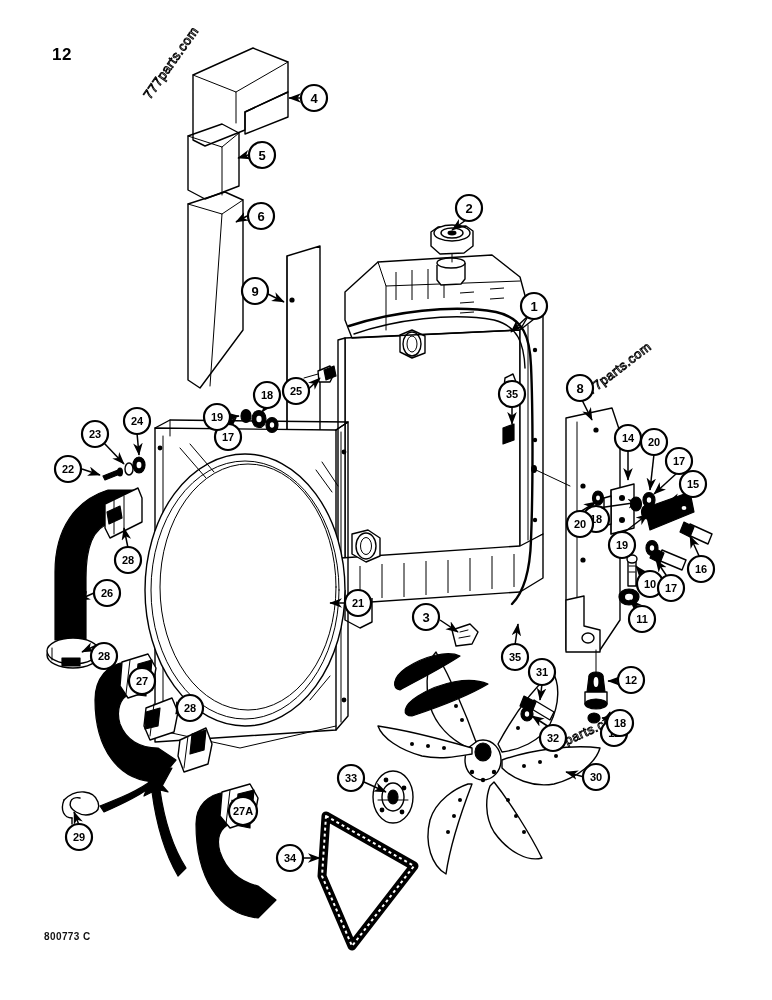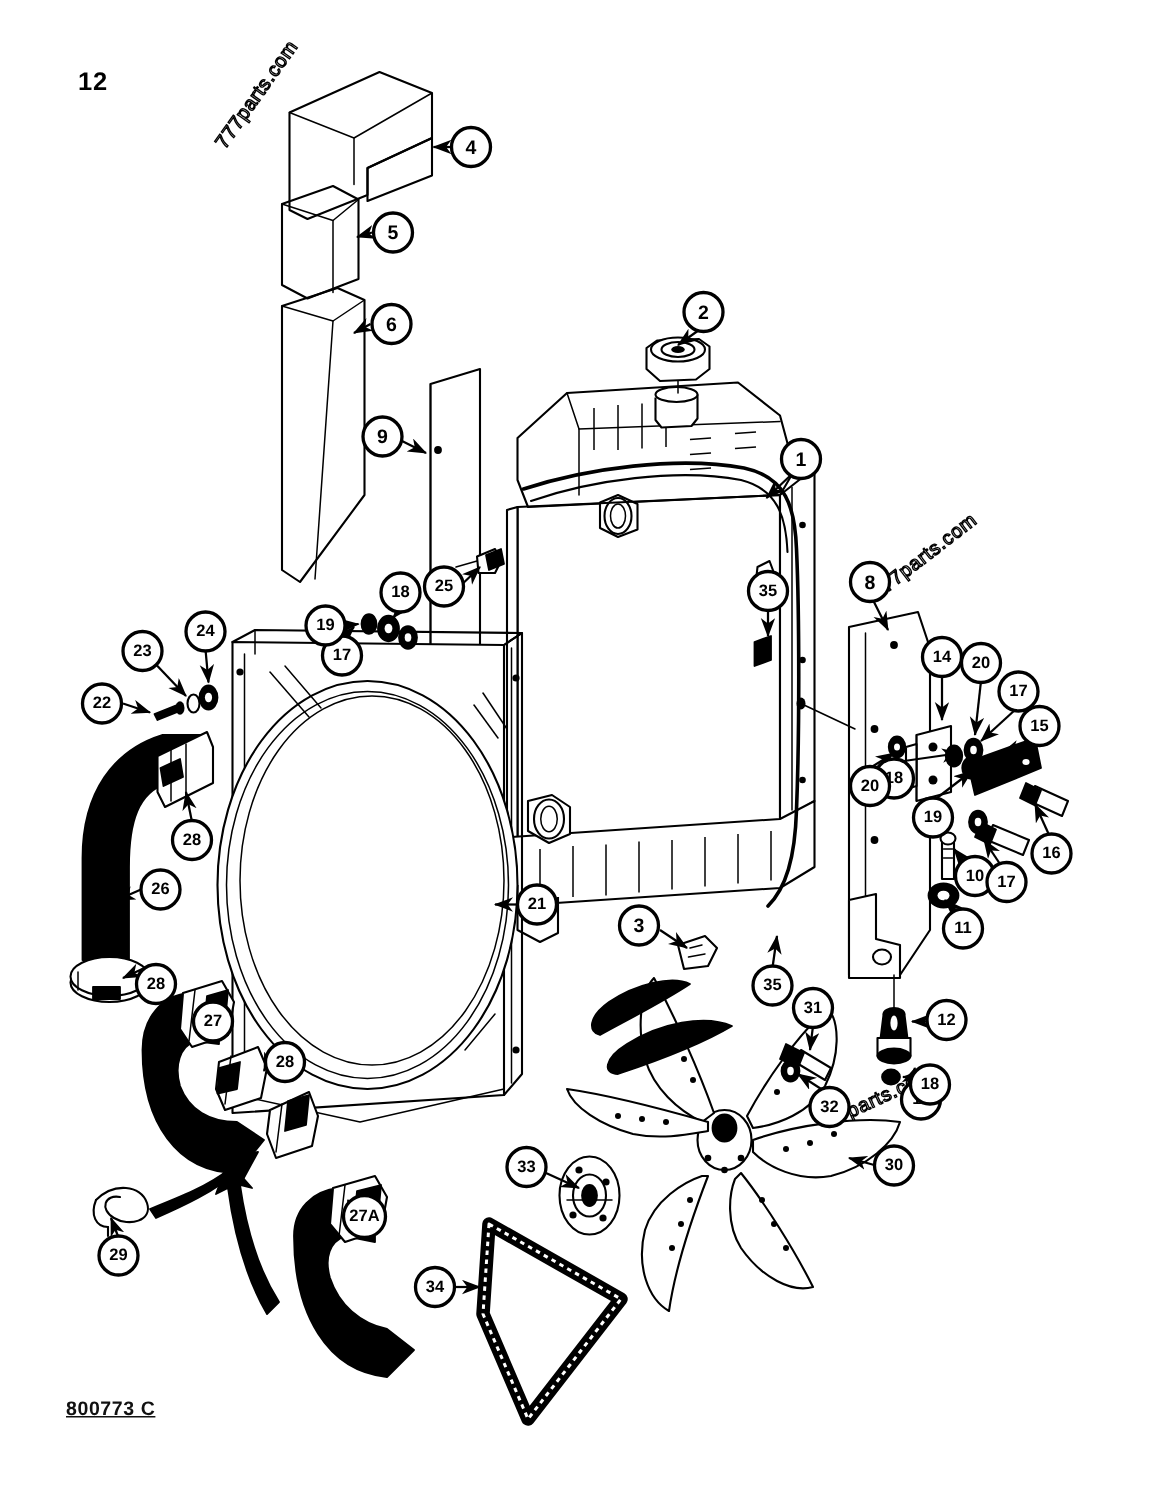--- a/index.html
+++ b/index.html
@@ -35,26 +35,25 @@
     font-size: 17px;
     font-weight: bold;
     color: #000;
     letter-spacing: 0.5px;
     line-height: 1;
   }
   .footer-code {
     position: absolute;
     left: 44px;
     top: 932px;
-    font-size: 13px;
+    font-size: 10px;
     font-weight: bold;
     color: #111;
     letter-spacing: 0.4px;
     line-height: 1;
-    text-decoration: underline;
   }
   
   .callout-num {
     font-family: "Liberation Sans", sans-serif;
     font-weight: bold;
     font-size: 13px;
     fill: #000;
     text-anchor: middle;
     dominant-baseline: central;
   }

